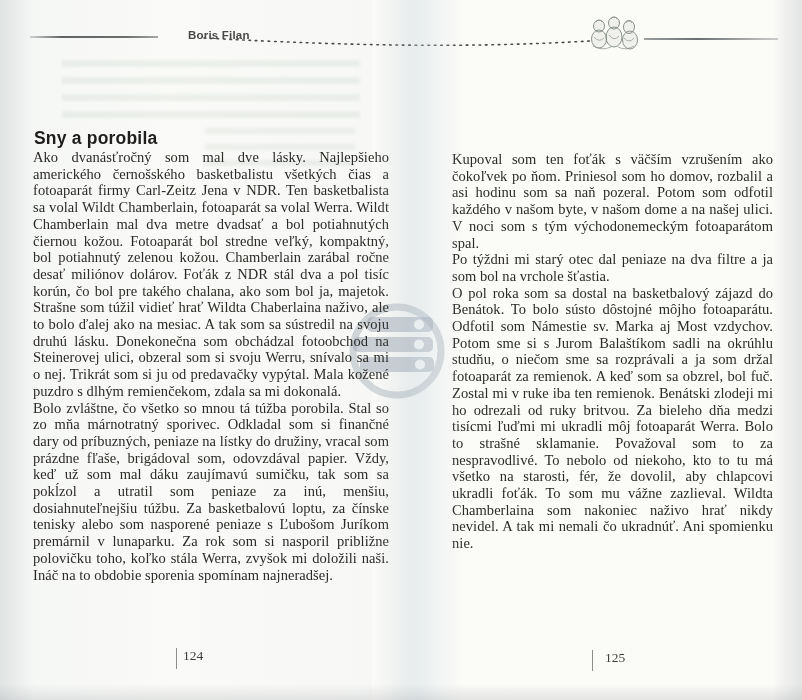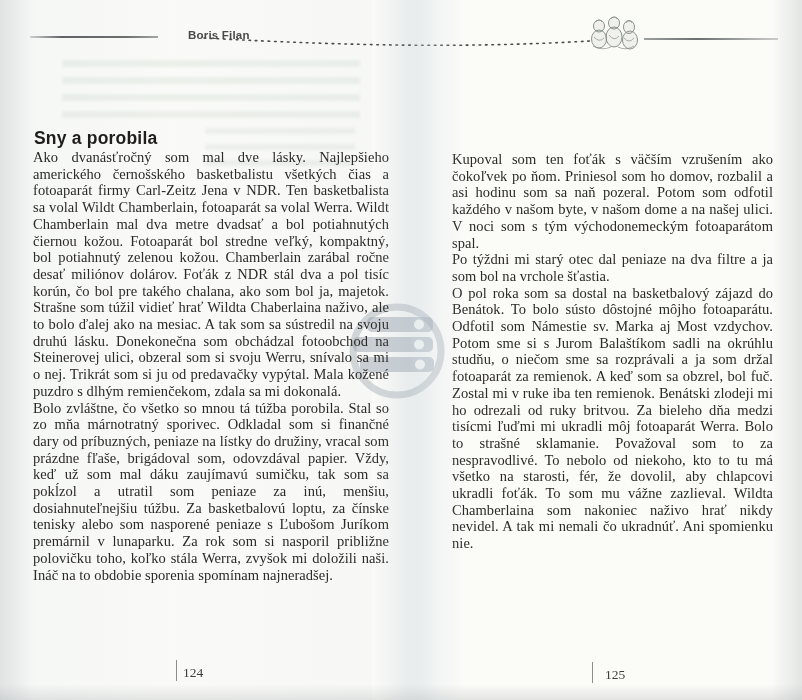--- a/index.html
+++ b/index.html
@@ -73,22 +73,22 @@
     position:absolute;z-index:4;
     font-size:14.5px;line-height:16.7px;color:#2b2a27;
     text-align:justify;letter-spacing:0.05px;
   }
   .col p{margin:0;}
   .col-left{left:33px;top:149px;width:356px;}
   .col-right{left:452px;top:151px;width:321px;}
 
   
   .pagenum{
-    position:absolute;z-index:4;display:flex;align-items:flex-end;gap:6px;
-    font-size:13.5px;color:#3f3e3b;margin-top:12px;
+    position:absolute;z-index:4;display:flex;align-items:flex-start;gap:6px;
+    font-size:13.5px;color:#3f3e3b;
   }
   .pagenum .bar{width:1px;height:21px;background:#8d8d89;}
   .pagenum-left{left:176px;top:648px;}
   .pagenum-right{left:592px;top:650px;gap:12px;}
 </style>
 </head>
 <body>
 
 <div id="canvas">
 

